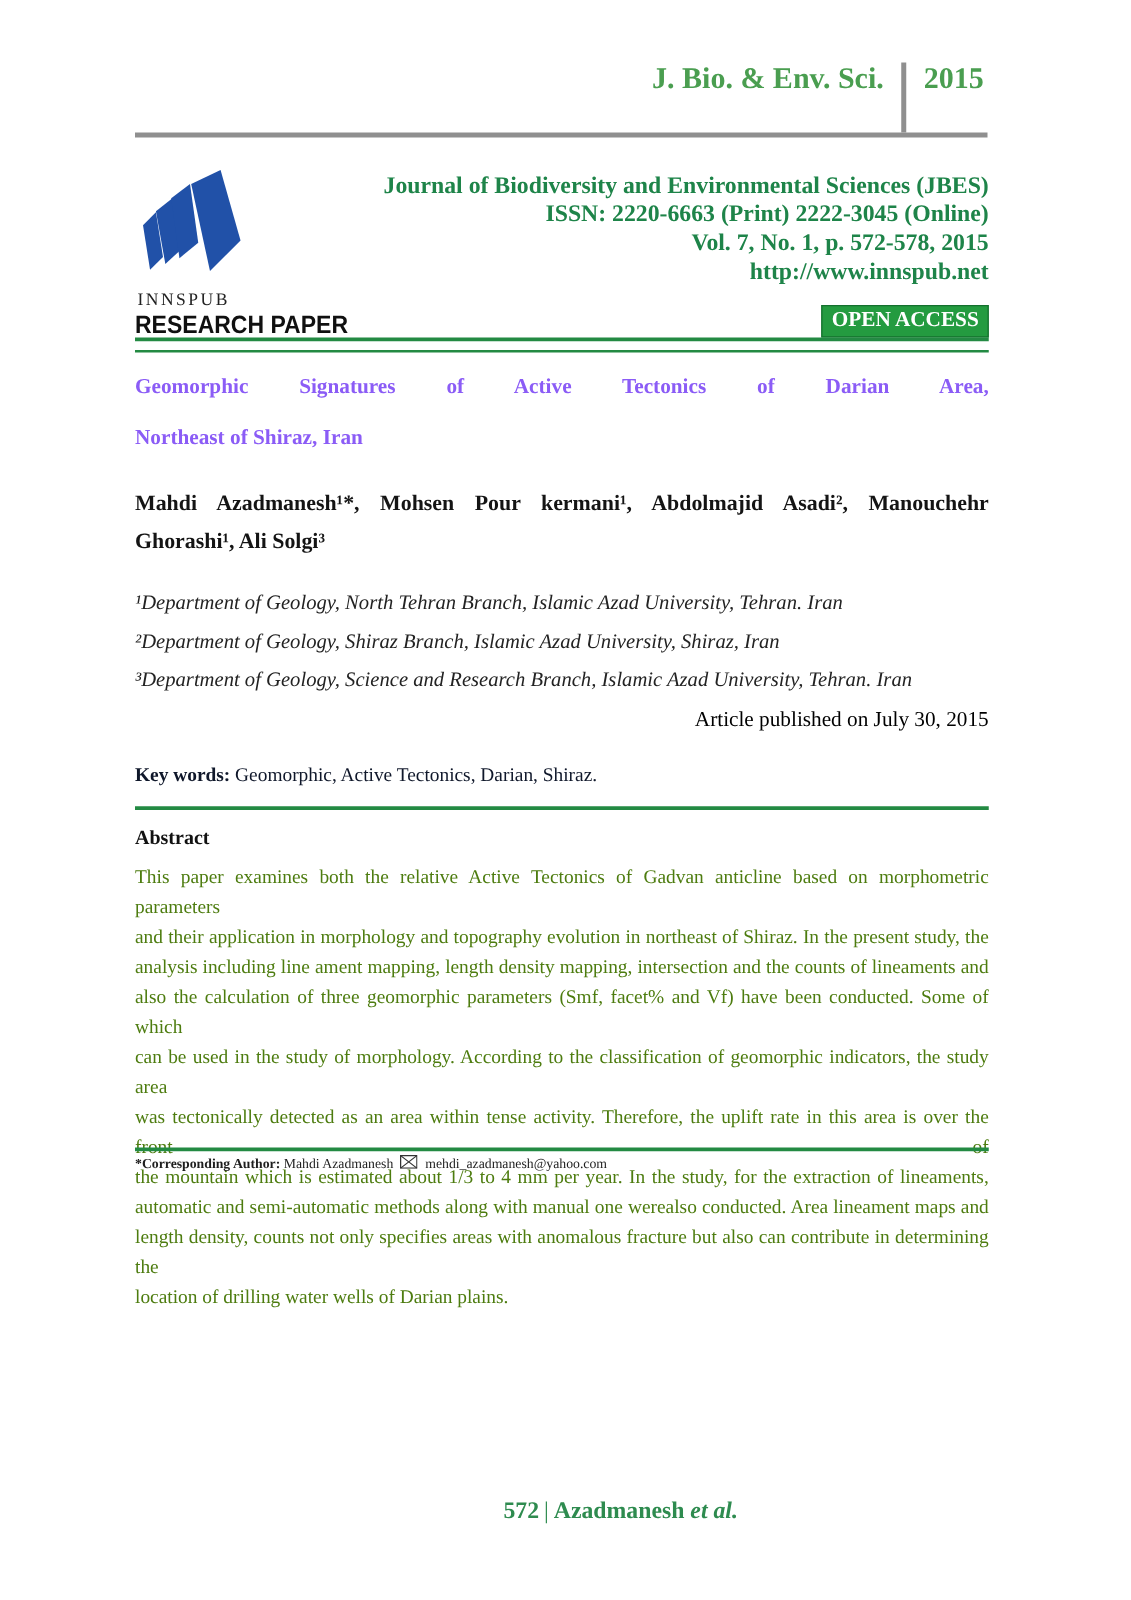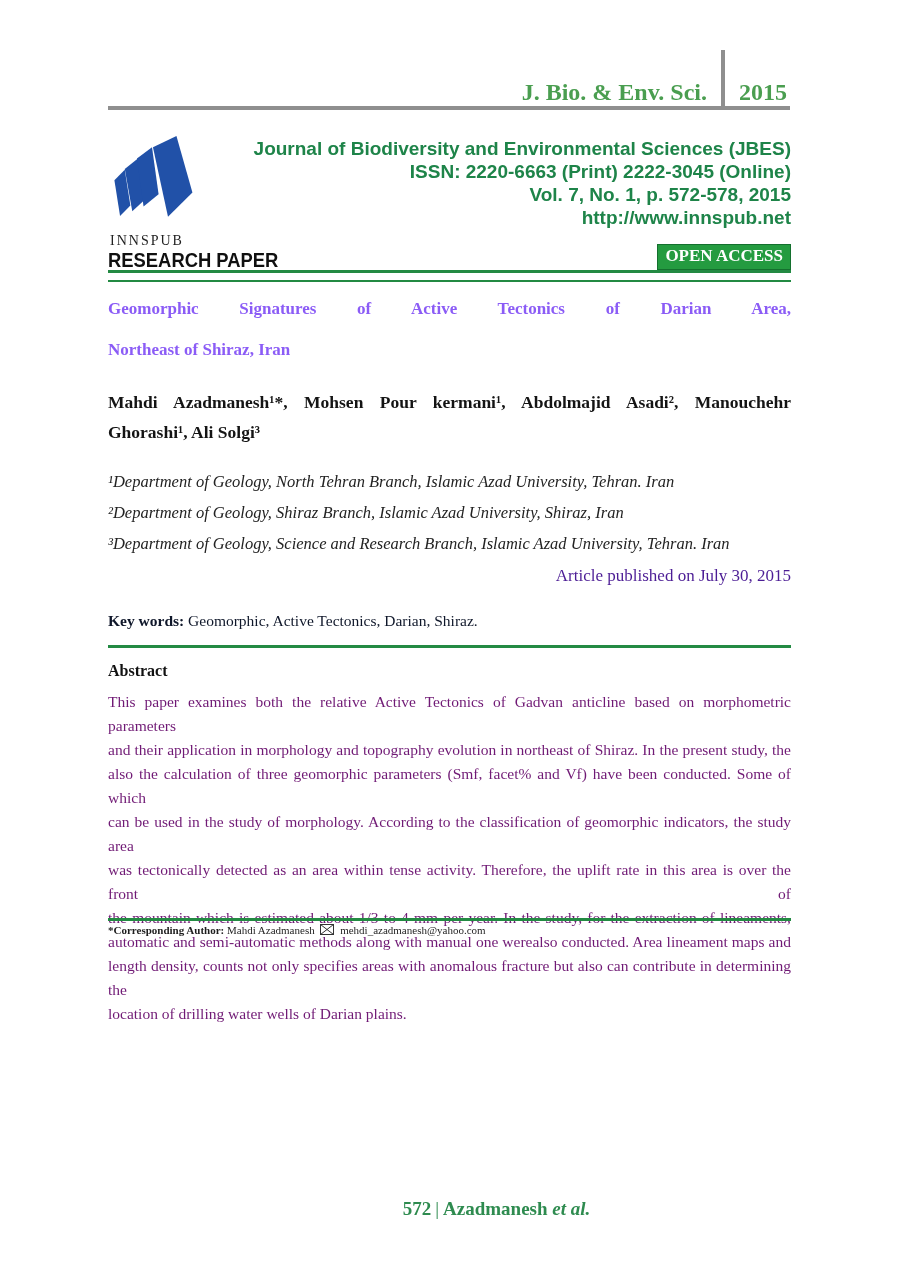--- a/index.html
+++ b/index.html
@@ -2,37 +2,37 @@
 <html style="--brand-green: #1e8449; --light-green: #4a9e50; --badge-green: #249b40; --rule-green: #238a43; --footer-green: #2e8b4f; --logo-blue: #2151a8; --line-gray: #8f8f8f;"><head>
 <meta charset="utf-8">
 <style>
   html,body { margin:0; padding:0; background:#ffffff; }
   .page {
     position:relative; width:905px; height:1280px; background:#ffffff;
     font-family:"Liberation Serif", serif; color:#1b1b1b; overflow:hidden;
   }
   
   .masthead { position:absolute; left:108px; width:683px; top:50px; height:56px;
-    display:flex; align-items:flex-end; justify-content:flex-end; gap:14px; }
+    display:flex; align-items:flex-start; justify-content:flex-end; gap:14px; }
   .masthead-abbrev, .masthead-year {
     font-weight:bold; font-size:24px; color:var(--light-green);
     font-family:"Liberation Serif", serif; }
   .masthead-divider { width:4px; align-self:stretch; background:var(--line-gray); }
-  .masthead-year { margin-right:4px;margin-top:10px; }
+  .masthead-year { margin-right:4px; }
   .masthead-rule { position:absolute; left:108px; width:682px; top:106px; height:4px;
     background:var(--line-gray); }
   
   .logo-block { position:absolute; left:110px; top:136px; width:110px; text-align:left; }
   .logo-svg { width:100px; height:94px; display:block; }
   .logo-name { font-size:14px; letter-spacing:2px; color:#222; margin-top:3px;
     font-family:"Liberation Serif", serif; }
   .journal-info { position:absolute; right:114px; top:137px; text-align:right;
     font-family:"Liberation Sans", sans-serif; font-weight:bold;
     font-size:19px; line-height:23px; color:var(--brand-green); }
-  .journal-info .info-line { white-space:nowrap; }
+  .journal-info .info-line { white-space:nowrap;font-family:Liberation Serif, serif; }
   .info-url { color:var(--brand-green); text-decoration:none; }
   
   .type-row { position:absolute; left:108px; width:683px; top:243px; height:27px;
     display:flex; align-items:flex-end; justify-content:space-between; }
   .research-label { font-family:"Liberation Sans", sans-serif; font-weight:bold;
     font-size:20px; color:#101010; transform:scaleX(.92); transform-origin:left bottom;
     letter-spacing:0px; line-height:1; }
   .access-badge { background:var(--badge-green); color:#ffffff;
     font-family:"Liberation Serif", serif; font-size:17px; font-weight:bold;
     padding:2px 7px 3px 7px; line-height:1.1; border:1px solid #14702e; }
@@ -40,33 +40,33 @@
     border-top:3px solid var(--rule-green); border-bottom:2px solid var(--rule-green); }
   
   .jline { text-align:justify; text-align-last:justify; }
   .article-title { position:absolute; left:108px; width:683px; top:288px;
     font-size:17px; font-weight:bold; color:#8b5cf6; line-height:41px; }
   .authors { position:absolute; left:108px; width:683px; top:387px;
     font-size:17.5px; font-weight:bold; color:#141414; line-height:30px; }
   .affiliations { position:absolute; left:108px; width:683px; top:466px;
     font-style:italic; font-size:16.5px; color:#232323; line-height:31px; }
   .published { position:absolute; left:108px; width:683px; top:566px;
-    font-size:17px; color:#4c1d95; text-align:right; }
+    font-size:17px; color:#000000; text-align:right; }
   .keywords { position:absolute; left:108px; width:683px; top:612px;
     font-size:15.5px; color:#0f172a; }
   .keywords .kw-label { font-weight:bold; }
   .thin-rule { position:absolute; left:108px; width:683px; height:3px;
     background:var(--rule-green); }
   .rule-keywords { top:645px; }
   .rule-abstract-end { top:918px; }
   
   .abstract-heading { position:absolute; left:108px; top:662px;
     font-size:16px; font-weight:bold; color:#111; }
   .abstract-body { position:absolute; left:108px; width:683px; top:690px;
-    font-size:15.5px; line-height:24px; color:#701a75; }
+    font-size:15.5px; line-height:24px; color:#4d7c0f; }
   .abstract-body .last { text-align:left; text-align-last:left; }
   
   .corresponding { position:absolute; left:108px; width:683px; top:924px;
     font-size:11px; color:#1e1e1e; }
   .corresponding .ca-label { font-weight:bold; }
   .envelope { display:inline-block; vertical-align:-1px; margin:0 3px; }
   .ca-email { color:#1e1e1e; text-decoration:none; }
   
   .page-footer { position:absolute; left:0; width:905px; top:1198px;
     text-align:center; font-size:19px; font-weight:bold; color:var(--footer-green);padding-left:44px; }
@@ -129,20 +129,21 @@
   <div class="keywords">
     <span class="kw-label">Key words:</span><span> Geomorphic, Active Tectonics, Darian, Shiraz.</span>
   </div>
 
   <div class="thin-rule rule-keywords"></div>
 
   <div class="abstract-heading">Abstract</div>
   <div class="abstract-body">
     <div class="jline">This paper examines both the relative Active Tectonics of Gadvan anticline based on morphometric parameters</div>
     <div class="jline">and their application in morphology and topography evolution in northeast of Shiraz. In the present study, the</div>
+    <div class="jline">analysis including line ament mapping, length density mapping, intersection and the counts of lineaments and</div>
     <div class="jline">also the calculation of three geomorphic parameters (Smf, facet% and Vf) have been conducted. Some of which</div>
     <div class="jline">can be used in the study of morphology. According to the classification of geomorphic indicators, the study area</div>
     <div class="jline">was tectonically detected as an area within tense activity. Therefore, the uplift rate in this area is over the front of</div>
     <div class="jline">the mountain which is estimated about 1/3 to 4 mm per year. In the study, for the extraction of lineaments,</div>
     <div class="jline">automatic and semi-automatic methods along with manual one werealso conducted. Area lineament maps and</div>
     <div class="jline">length density, counts not only specifies areas with anomalous fracture but also can contribute in determining the</div>
     <div class="last">location of drilling water wells of Darian plains.</div>
   </div>
 
   <div class="thin-rule rule-abstract-end"></div>

